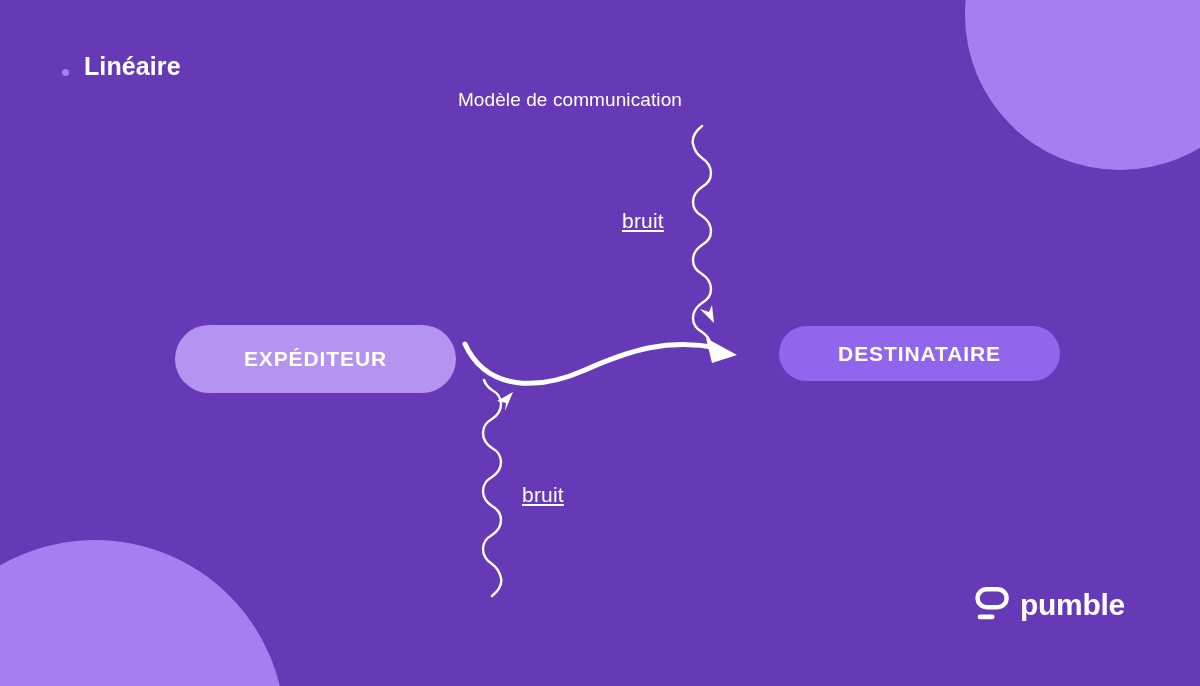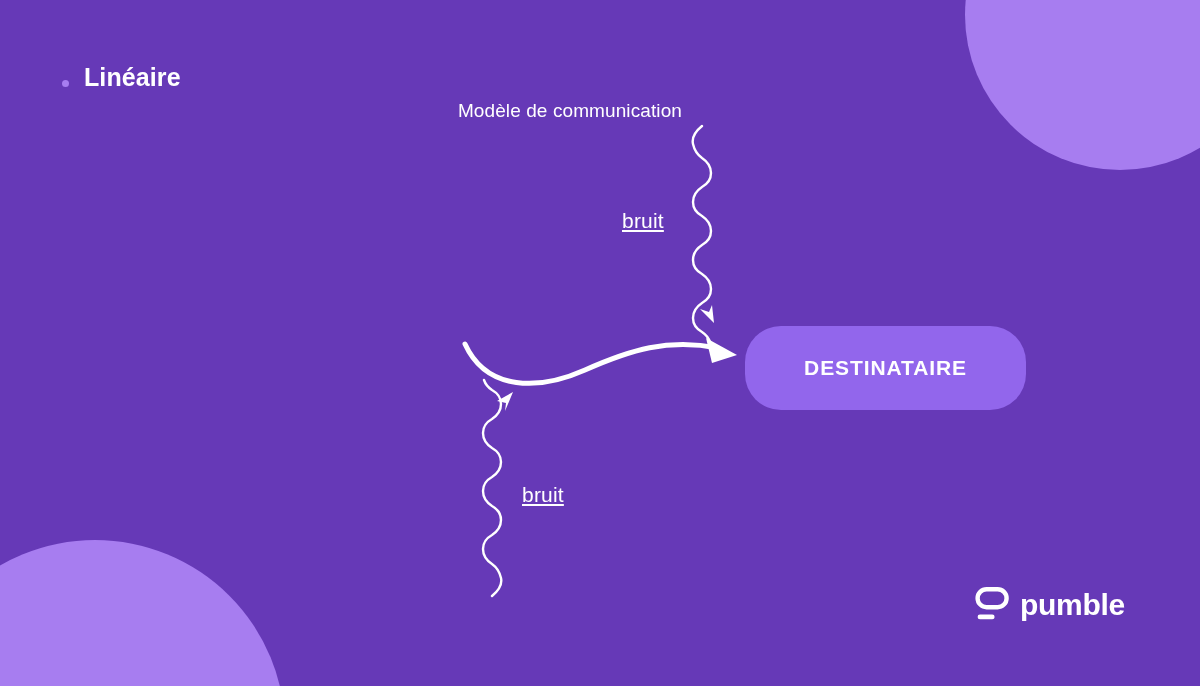--- a/index.html
+++ b/index.html
@@ -37,21 +37,20 @@
     left: -95px;
     top: 540px;
   }
 
   
   #title-block {
     position: absolute;
     left: 62px;
     top: 50px;
     width: 620px;
-    margin-top: 11px;
   }
   #title-bullet {
     position: absolute;
     left: 0px;
     top: 19px;
     width: 7px;
     height: 7px;
     border-radius: 50%;
     background: #a77df0;
   }
@@ -86,24 +85,24 @@
   }
   #node-sender {
     left: 175px;
     top: 325px;
     width: 281px;
     height: 68px;
     background: #b494f0;
     font-size: 21px;
   }
   #node-receiver {
-    left: 745px;
+    left: 779px;
     top: 326px;
     width: 281px;
-    height: 84px;
+    height: 55px;
     background: #9266ec;
     font-size: 21px;
   }
 
   
   #diagram-svg {
     position: absolute;
     left: 0;
     top: 0;
     width: 1200px;
@@ -158,20 +157,23 @@
 
   <div class="deco-circle" id="circle-top-right"></div>
   <div class="deco-circle" id="circle-bottom-left"></div>
 
   <div id="title-block">
     <div id="title-bullet"></div>
     <div id="title-main">Linéaire</div>
     <div id="title-sub">Modèle de communication</div>
   </div>
 
+  <div class="node-pill" id="node-sender">
+    <span>EXPÉDITEUR</span>
+  </div>
   <div class="node-pill" id="node-receiver">
     <span>DESTINATAIRE</span>
   </div>
 
   <svg id="diagram-svg" viewBox="0 0 1200 686">
 
     <g>
       <path d="M 465 344
                C 487 392, 540 390, 585 370
                C 630 350, 668 338, 718 348" fill="none" stroke="#ffffff" stroke-width="5" stroke-linecap="round"></path>

